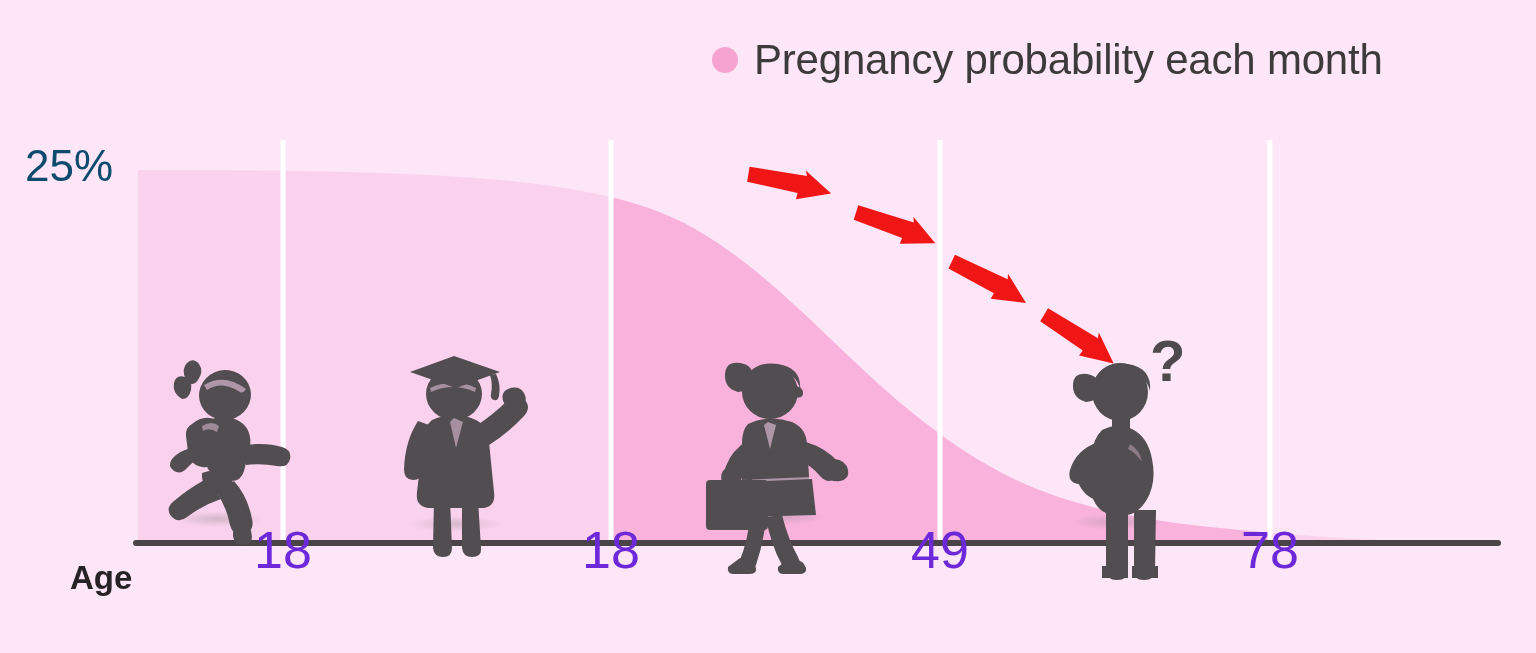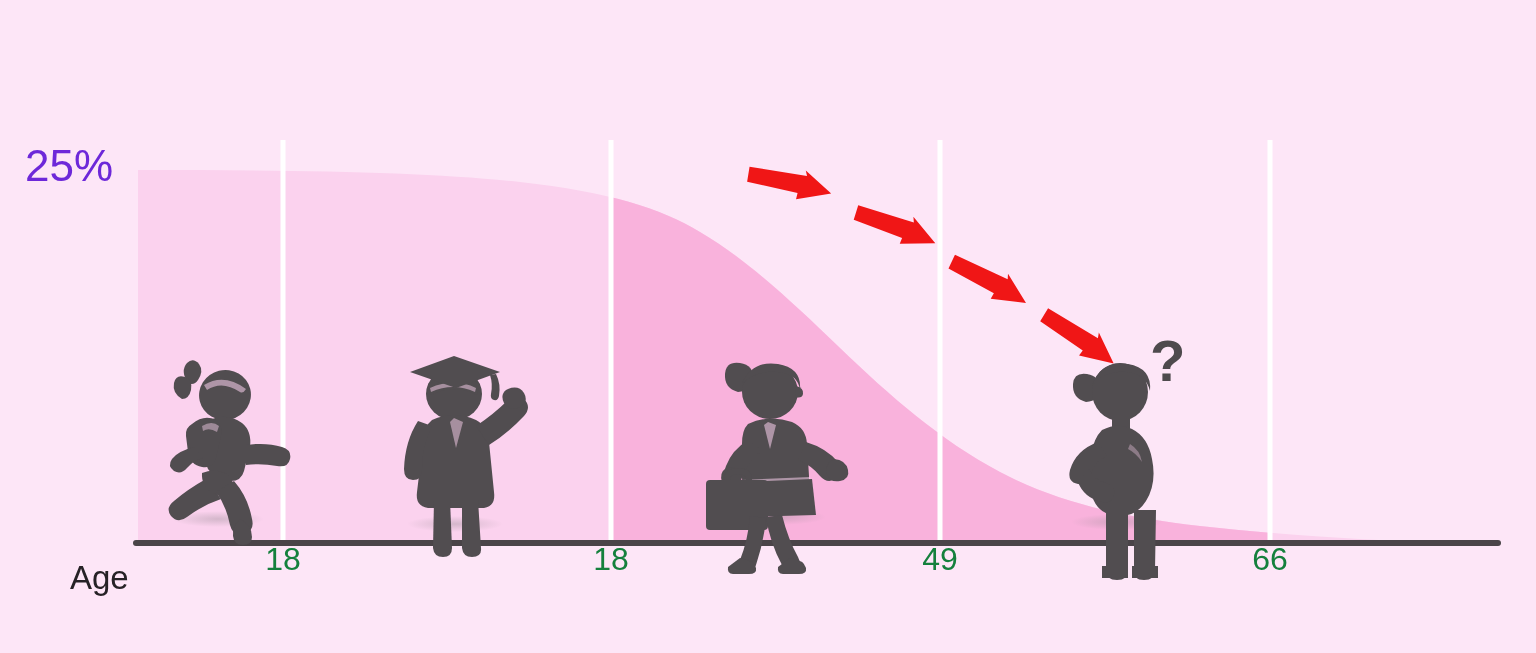--- a/index.html
+++ b/index.html
@@ -57,41 +57,41 @@
     height: 653px;
   }
   .plot svg { display: block; }
 
   
   .ylabel {
     position: absolute;
     left: 25px;
     top: 144px;
     font-size: 44px;
+    color: #0c4a6e;
+    line-height: 1;
+    white-space: nowrap;
+  }
+
+  
+  .xlabel {
+    position: absolute;
+    top: 524px;
+    font-size: 52px;
     color: #6d28d9;
-    line-height: 1;
-    white-space: nowrap;
-  }
-
-  
-  .xlabel {
-    position: absolute;
-    top: 543px;
-    font-size: 32px;
-    color: #15803d;
     line-height: 1;
     transform: translateX(-50%);
     white-space: nowrap;
   }
   .axis-name {
     position: absolute;
     left: 70px;
     top: 561px;
     font-size: 33px;
-    font-weight: normal;
+    font-weight: bold;
     color: #262226;
     line-height: 1;
     white-space: nowrap;
   }
 
   
   .qmark {
     position: absolute;
     left: 1150px;
     top: 332px;
@@ -289,25 +289,29 @@
         <g transform="translate(960,246) rotate(30) scale(1.26)">
           <use href="#redArrow"></use>
         </g>
         <g transform="translate(1054,300) rotate(36) scale(1.26)">
           <use href="#redArrow"></use>
         </g>
       </g>
     </svg>
   </div>
 
+  <div class="legend">
+    <span class="legend-dot"></span>
+    <span class="legend-label">Pregnancy probability each month</span>
+  </div>
 
   <div class="ylabel">25%</div>
 
   <div class="axis-name">Age</div>
 
   <div class="xlabel" style="left:283px">18</div>
   <div class="xlabel" style="left:611px">18</div>
   <div class="xlabel" style="left:940px">49</div>
-  <div class="xlabel" style="left:1270px">66</div>
+  <div class="xlabel" style="left:1270px">78</div>
 
   <div class="qmark">?</div>
 
 </div>
 
 </body></html>

